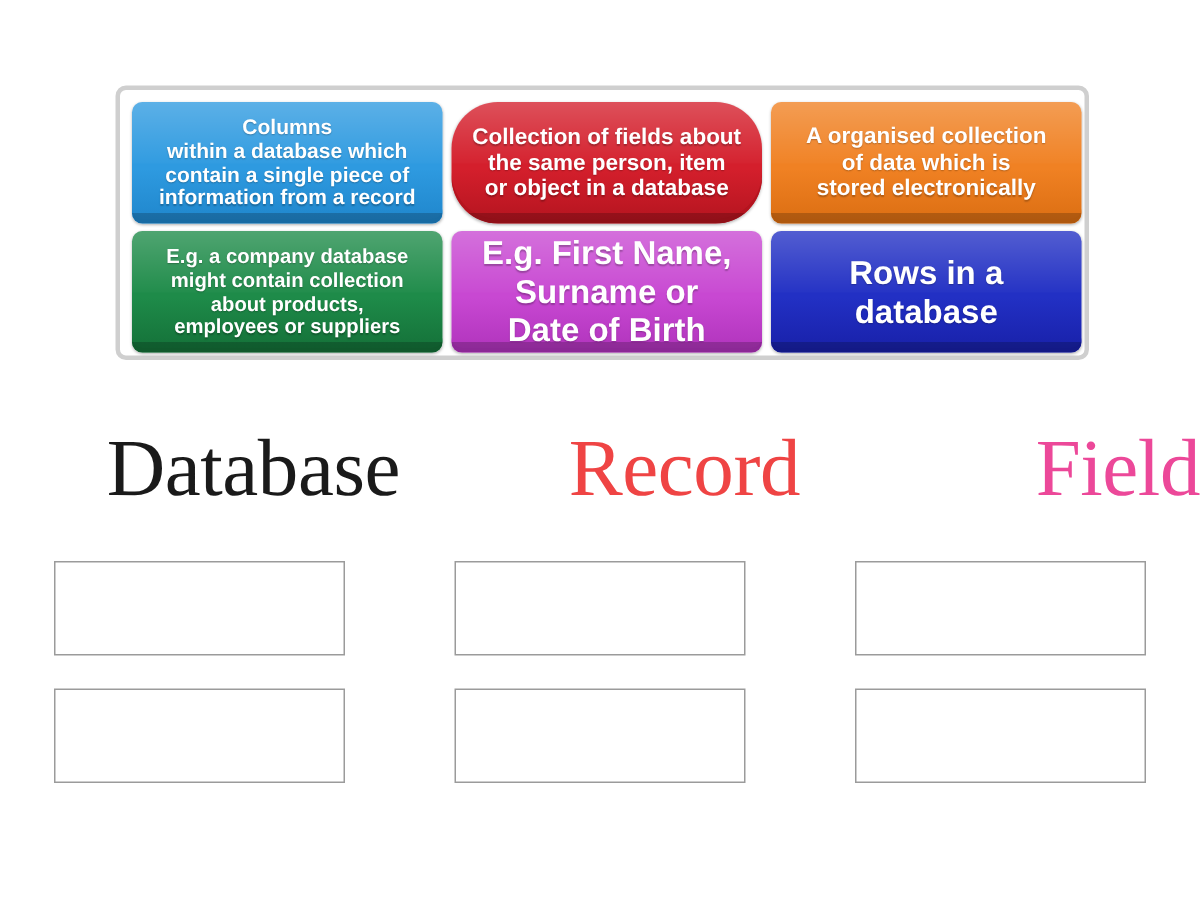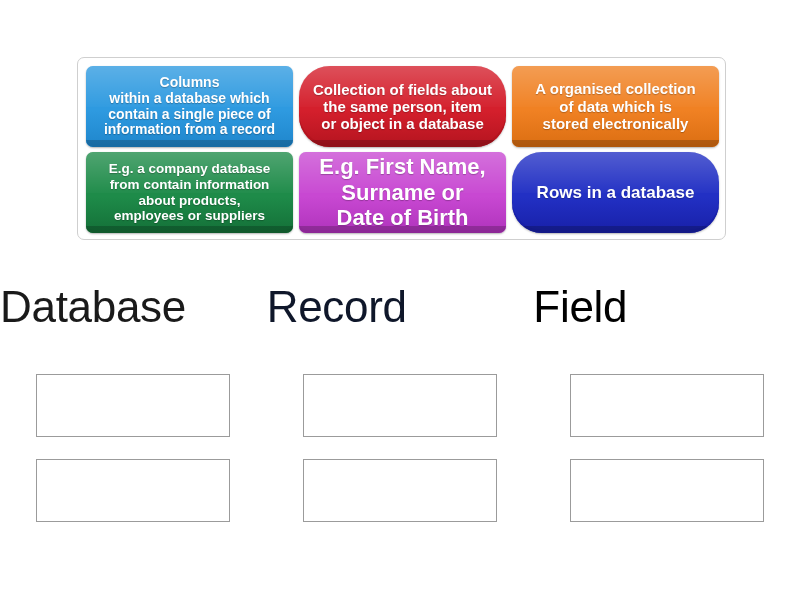--- a/index.html
+++ b/index.html
@@ -16,21 +16,21 @@
     position: relative;
   }
 
   
   #tile-tray {
     position: absolute;
     left: 77px;
     top: 57px;
     width: 649px;
     height: 183px;
-    border: 1px solid #c4b5fd;
+    border: 3px solid #c4b5fd;
     border-radius: 7px;
     background: #ffffff;
     box-sizing: border-box;
   }
 
   #tile-grid {
     position: absolute;
     left: 8px;
     top: 8px;
     width: 633px;
@@ -86,36 +86,36 @@
     z-index: 1;
     pointer-events: none;
   }
 
   
   .tile.t-blue   { font-size: 14px; }
   .tile.t-red    { font-size: 15px; border-radius: 31px; }
   .tile.t-orange { font-size: 15px; line-height: 1.18; }
   .tile.t-green  { font-size: 13.5px; line-height: 1.16; }
   .tile.t-purple { font-size: 22px; line-height: 1.16; }
-  .tile.t-navy   { font-size: 17px; border-radius: 30px; }
+  .tile.t-navy   { font-size: 22px; }
 
   
   #columns {
     position: absolute;
     left: 0;
     top: 285px;
     width: 800px;
     display: grid;
     grid-template-columns: 1fr 1fr 1fr;
   }
   .col-heading {
-    text-align: left;
-    font-family: Liberation Sans, sans-serif;
+    text-align: right;
+    font-family: Liberation Serif, serif;
     font-weight: 300;
-    font-size: 44px;
+    font-size: 54px;
     color: #1a1a1a;
     letter-spacing: -0.3px;
     line-height: 1;
   }
 
   
   #dropzones {
     position: absolute;
     left: 0;
     top: 374px;
@@ -157,42 +157,42 @@
     </div>
 
     <div class="tile t-orange" style="background: linear-gradient(rgb(240, 129, 35) 0%, rgb(240, 129, 35) 55%, rgb(219, 110, 18) 100%); box-shadow: rgb(219, 110, 18) 0px -3px 0px inset, rgba(0, 0, 0, 0.3) 0px 1px 2px;">
       <span class="tile-text">A organised collection
 of data which is
 stored electronically</span>
     </div>
 
     <div class="tile t-green" style="background: linear-gradient(rgb(30, 139, 73) 0%, rgb(30, 139, 73) 55%, rgb(20, 112, 56) 100%); box-shadow: rgb(20, 112, 56) 0px -3px 0px inset, rgba(0, 0, 0, 0.3) 0px 1px 2px;">
       <span class="tile-text">E.g. a company database
-from contain information
+might contain collection
 about products,
 employees or suppliers</span>
     </div>
 
     <div class="tile t-purple" style="background: linear-gradient(rgb(200, 72, 210) 0%, rgb(200, 72, 210) 55%, rgb(176, 51, 188) 100%); box-shadow: rgb(176, 51, 188) 0px -3px 0px inset, rgba(0, 0, 0, 0.3) 0px 1px 2px;">
       <span class="tile-text">E.g. First Name,
 Surname or
 Date of Birth</span>
     </div>
 
     <div class="tile t-navy" style="background: linear-gradient(rgb(34, 48, 196) 0%, rgb(34, 48, 196) 55%, rgb(24, 32, 168) 100%); box-shadow: rgb(24, 32, 168) 0px -3px 0px inset, rgba(0, 0, 0, 0.3) 0px 1px 2px;">
       <span class="tile-text">Rows in a database</span>
     </div>
 
   </div>
 </div>
 
 <div id="columns">
   <div class="col-heading" style="color: rgb(26, 26, 26);">Database</div>
-  <div class="col-heading" style="color: #0f172a;">Record</div>
-  <div class="col-heading" style="color: #000000;">Field</div>
+  <div class="col-heading" style="color: #ef4444;">Record</div>
+  <div class="col-heading" style="color: #ec4899;">Field</div>
 </div>
 
 <div id="dropzones">
 
   <div class="zone-col">
     <div class="dropzone" style="border-color: rgb(155, 155, 155); background: rgb(255, 255, 255);"></div>
     <div class="dropzone" style="border-color: rgb(155, 155, 155); background: rgb(255, 255, 255);"></div>
   </div>
 
   <div class="zone-col">

